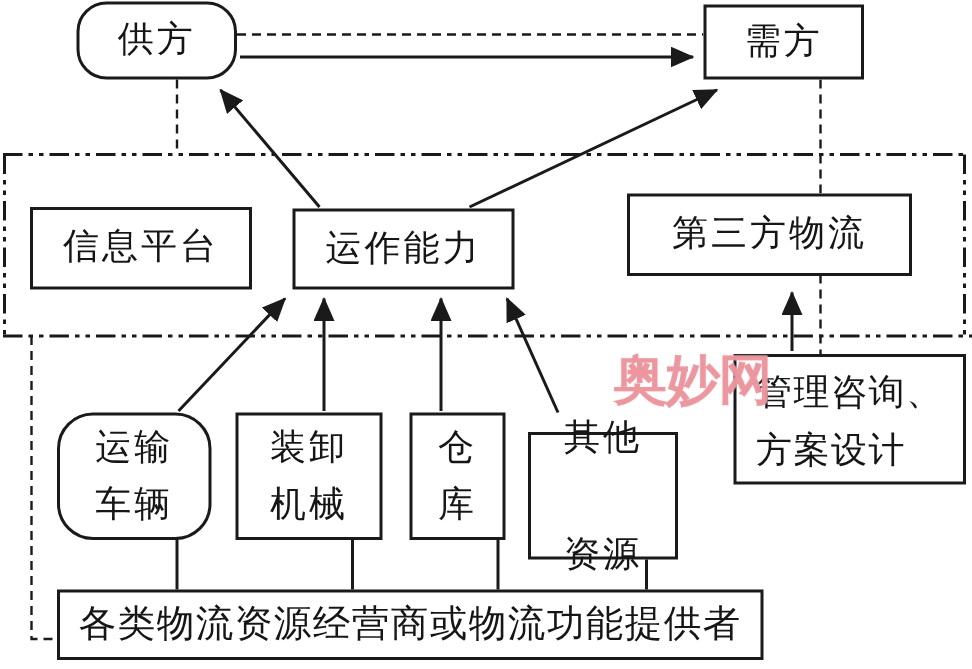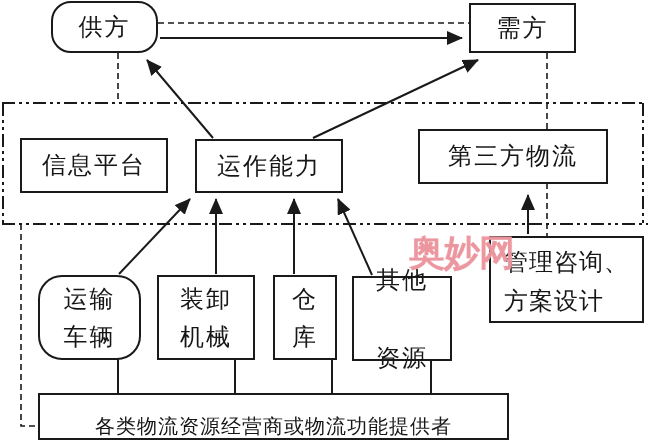--- a/index.html
+++ b/index.html
@@ -28,27 +28,27 @@
   }
   .node.two-line{flex-direction:column;line-height:38px;letter-spacing:2px;}
   .node-supplier{left:51px;top:1px;width:107px;height:52px;border-radius:20px;}
   .node-demander{left:469px;top:3px;width:107px;height:50px;}
   .node-info{left:20px;top:138px;width:148px;height:55px;}
   .node-operation{left:195px;top:139px;width:148px;height:54px;}
   .node-third-party{left:418px;top:129px;width:190px;height:55px;}
   .node-transport{left:38px;top:275px;width:103px;height:85px;border-radius:24px;}
   .node-loading{left:157px;top:275px;width:98px;height:85px;}
   .node-warehouse{left:273px;top:275px;width:64px;height:85px;}
-  .node-other{left:352px;top:276px;width:100px;height:85px;gap:40px;}
+  .node-other{left:352px;top:288px;width:100px;height:85px;gap:40px;}
   .node-consulting{
     left:489px;top:236px;width:155px;height:87px;
     flex-direction:column;align-items:flex-start;
     text-align:left;padding:4px 0 0 13px;line-height:39px;letter-spacing:1px;
   }
-  .node-providers{left:38px;top:393px;width:471px;height:47px;font-size:20px;letter-spacing:1px;align-items:flex-end;}
+  .node-providers{left:38px;top:393px;width:471px;height:47px;font-size:25px;letter-spacing:1px;}
   .watermark{
     position:absolute;
     left:409px;top:229px;
     z-index:3;
     font-size:36px;
     font-weight:bold;
     letter-spacing:-1px;
     color:rgba(233,139,149,0.82);
     text-shadow:0 0 1px rgba(246,200,204,0.9);
     font-family:"Liberation Sans","DejaVu Sans",sans-serif;

